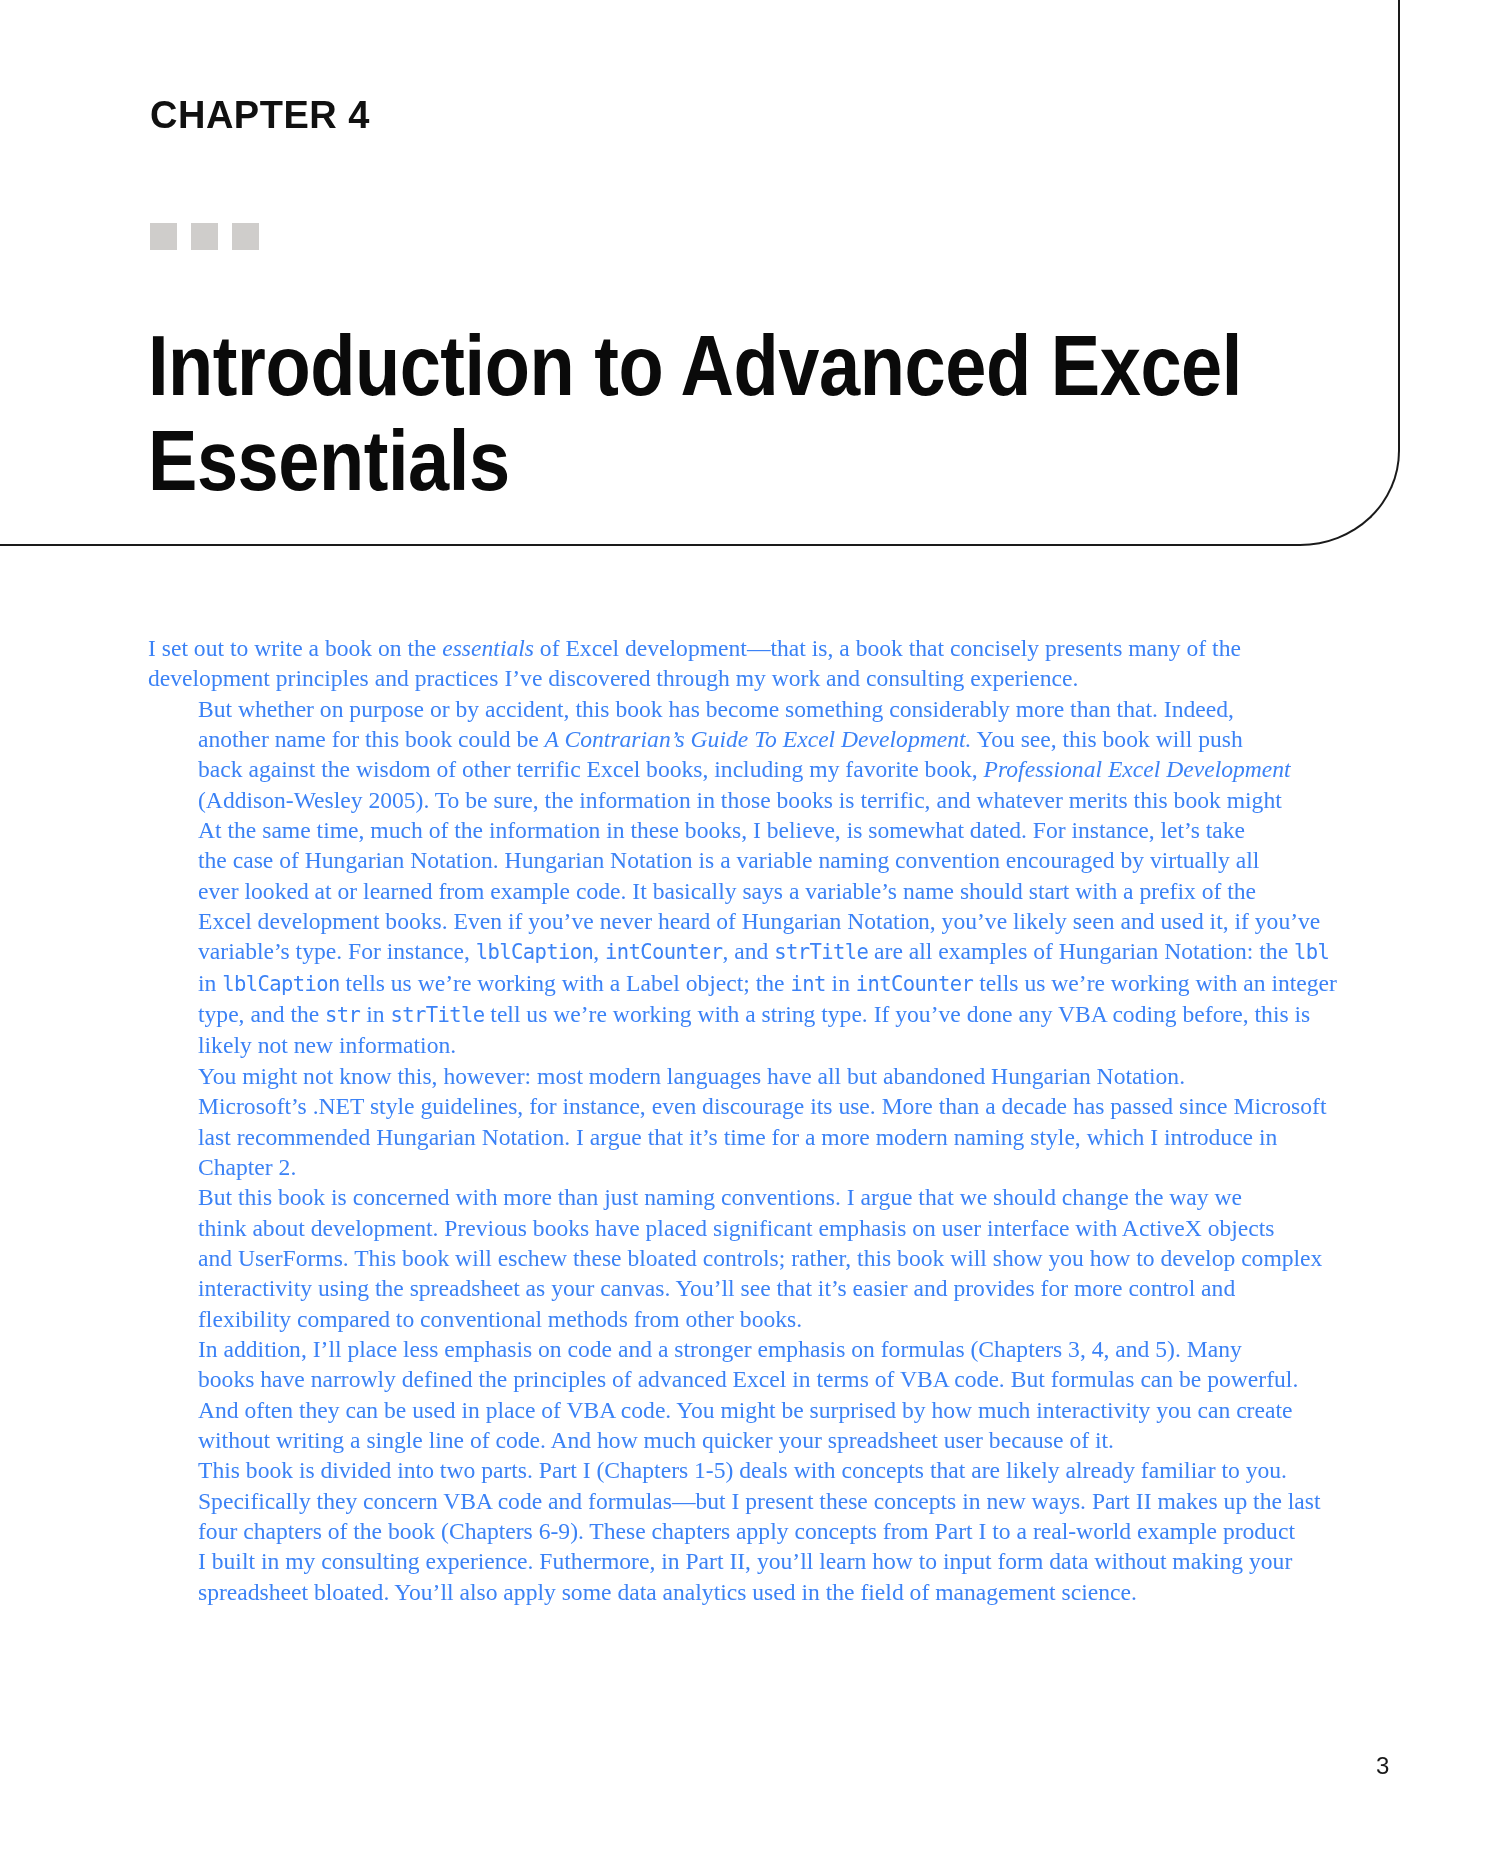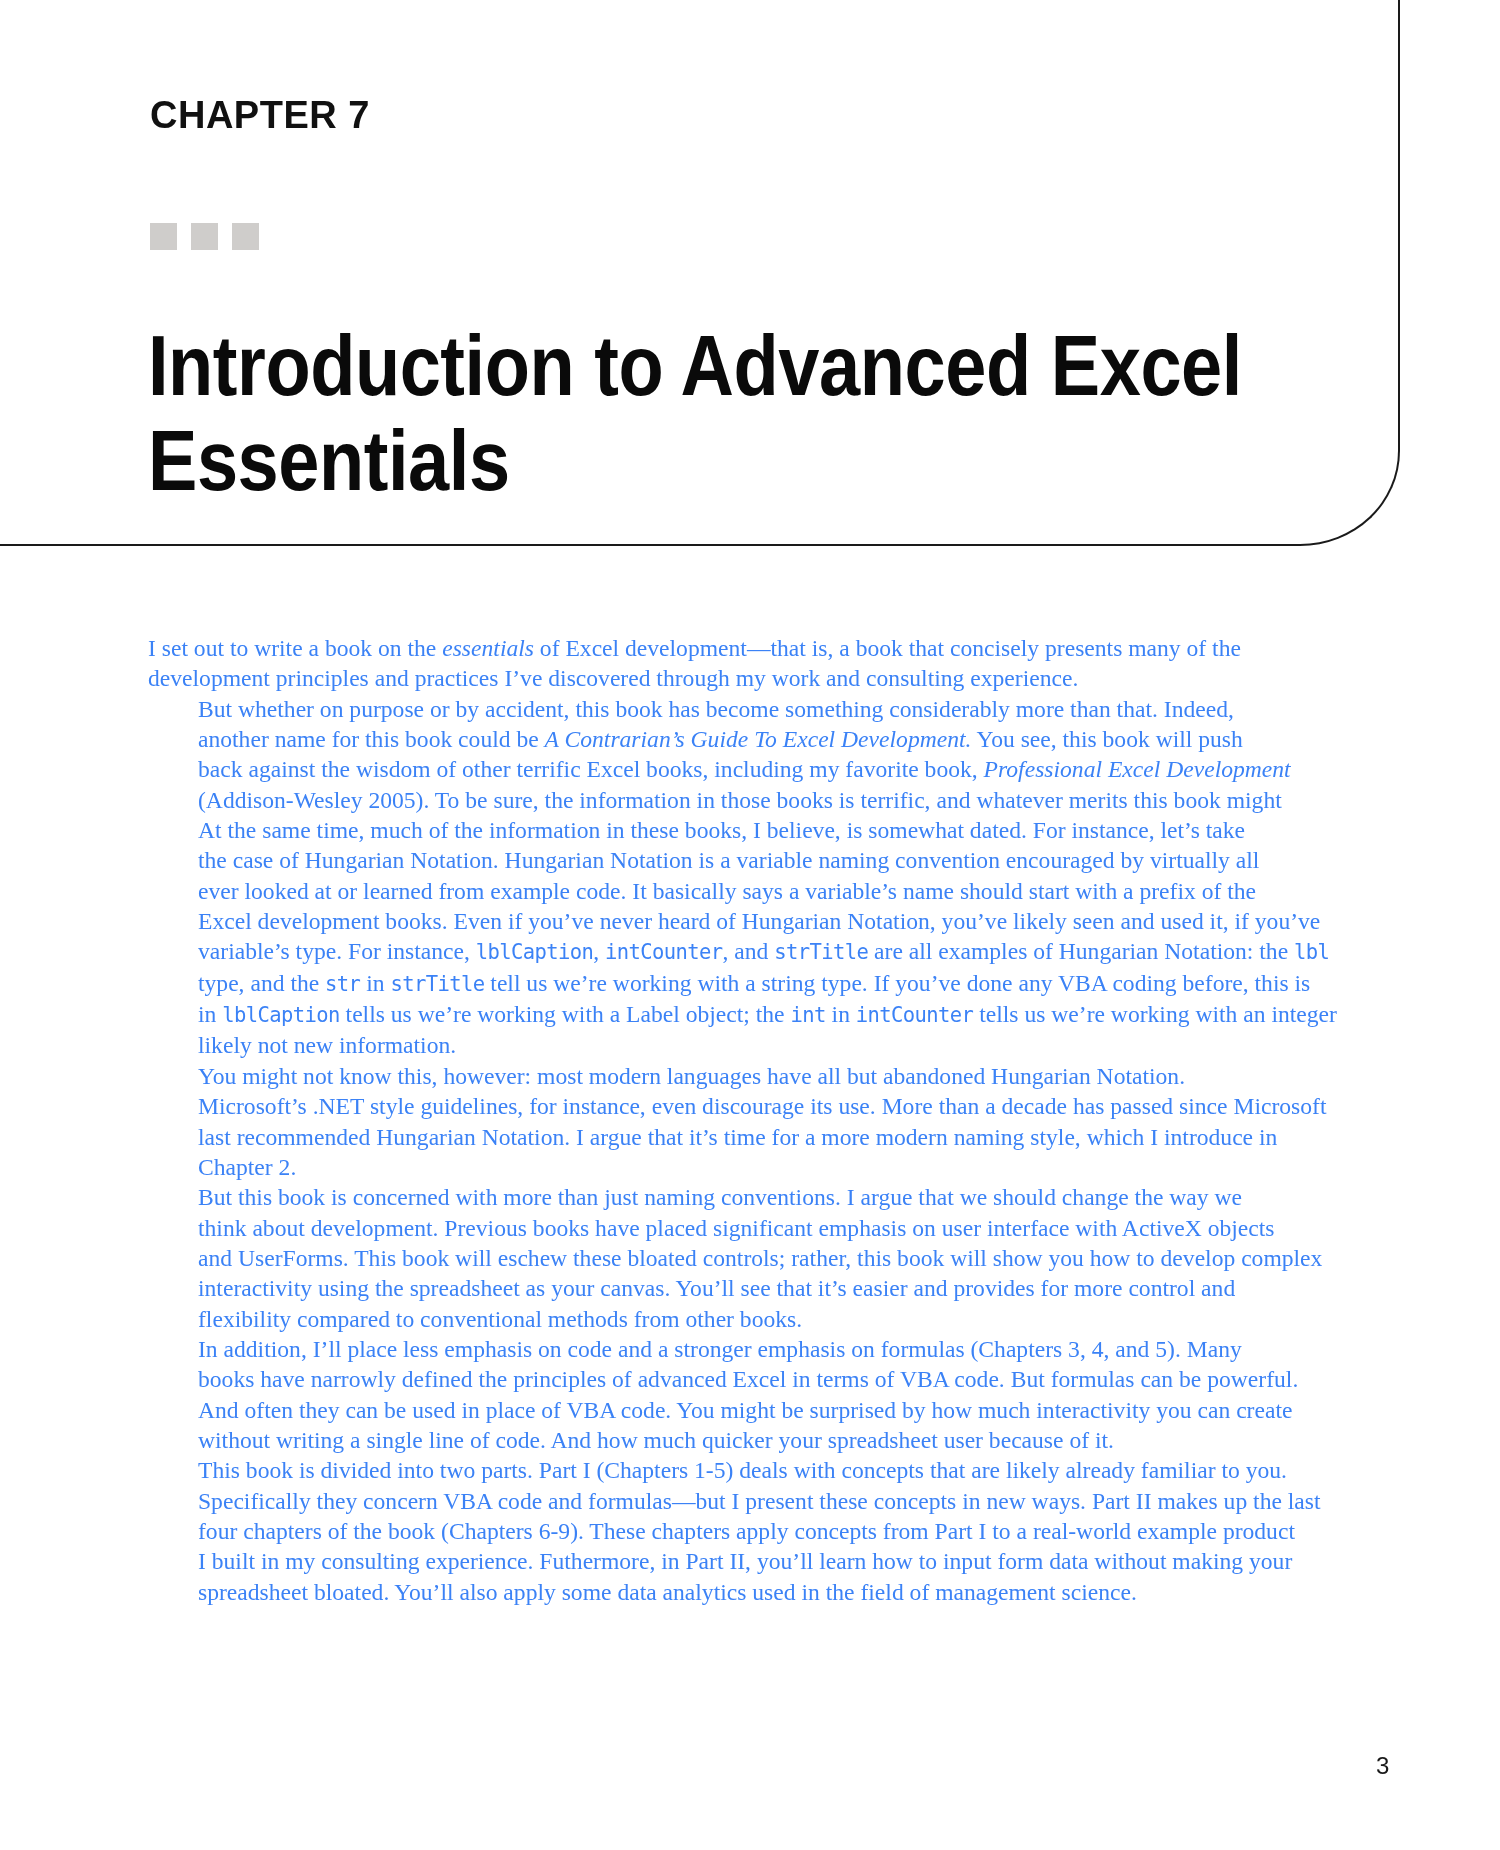--- a/index.html
+++ b/index.html
@@ -40,21 +40,21 @@
   .page-number {
     position: absolute; left: 1376px; top: 1752px;
     font-family: "Liberation Sans", sans-serif; font-size: 24px; color: #1a1a1a;
   }
 </style>
 </head>
 <body>
 
 <div class="frame"></div>
 
-<div class="chapter-label">CHAPTER 7</div>
+<div class="chapter-label">CHAPTER 4</div>
 
 <div class="squares">
   <div class="square"></div>
   <div class="square"></div>
   <div class="square"></div>
 </div>
 
 <h1 class="title" style="margin:0;">
   <span class="line">Introduction to Advanced Excel</span>
   <span class="line">Essentials</span>
@@ -70,22 +70,22 @@
       <span class="ln"><span>another name for this book could be </span><em>A Contrarian’s Guide To Excel Development.</em><span>  You see, this book will push</span></span>
       <span class="ln"><span>back against the wisdom of other terrific Excel books, including my favorite book, </span><em>Professional Excel Development</em></span>
       <span class="ln"><span>(Addison-Wesley 2005). To be sure, the information in those books is terrific, and whatever merits this book might</span></span>
     </p>
     <p>
       <span class="ln"><span>At the same time, much of the information in these books, I believe, is somewhat dated. For instance, let’s take</span></span>
       <span class="ln"><span>the case of Hungarian Notation. Hungarian Notation is a variable naming convention encouraged by virtually all</span></span>
       <span class="ln"><span>ever looked at or learned from example code. It basically says a variable’s name should start with a prefix of the</span></span>
       <span class="ln"><span>Excel development books. Even if you’ve never heard of Hungarian Notation, you’ve likely seen and used it, if you’ve</span></span>
       <span class="ln"><span>variable’s type. For instance, </span><code>lblCaption</code><span>, </span><code>intCounter</code><span>, and </span><code>strTitle</code><span> are all examples of Hungarian Notation: the </span><code>lbl</code></span>
+      <span class="ln"><span>in </span><code>lblCaption</code><span> tells us we’re working with a Label object; the </span><code>int</code><span> in </span><code>intCounter</code><span> tells us we’re working with an integer</span></span>
       <span class="ln"><span>type, and the </span><code>str</code><span> in </span><code>strTitle</code><span> tell us we’re working with a string type. If you’ve done any VBA coding before, this is</span></span>
-      <span class="ln"><span>in </span><code>lblCaption</code><span> tells us we’re working with a Label object; the </span><code>int</code><span> in </span><code>intCounter</code><span> tells us we’re working with an integer</span></span>
       <span class="ln"><span>likely not new information.</span></span>
     </p>
     <p>
       <span class="ln"><span>You might not know this, however: most modern languages have all but abandoned Hungarian Notation.</span></span>
       <span class="ln"><span>Microsoft’s .NET style guidelines, for instance, even discourage its use. More than a decade has passed since Microsoft</span></span>
       <span class="ln"><span>last recommended Hungarian Notation. I argue that it’s time for a more modern naming style, which I introduce in</span></span>
       <span class="ln"><span>Chapter 2.</span></span>
     </p>
     <p>
       <span class="ln"><span>But this book is concerned with more than just naming conventions. I argue that we should change the way we</span></span>

